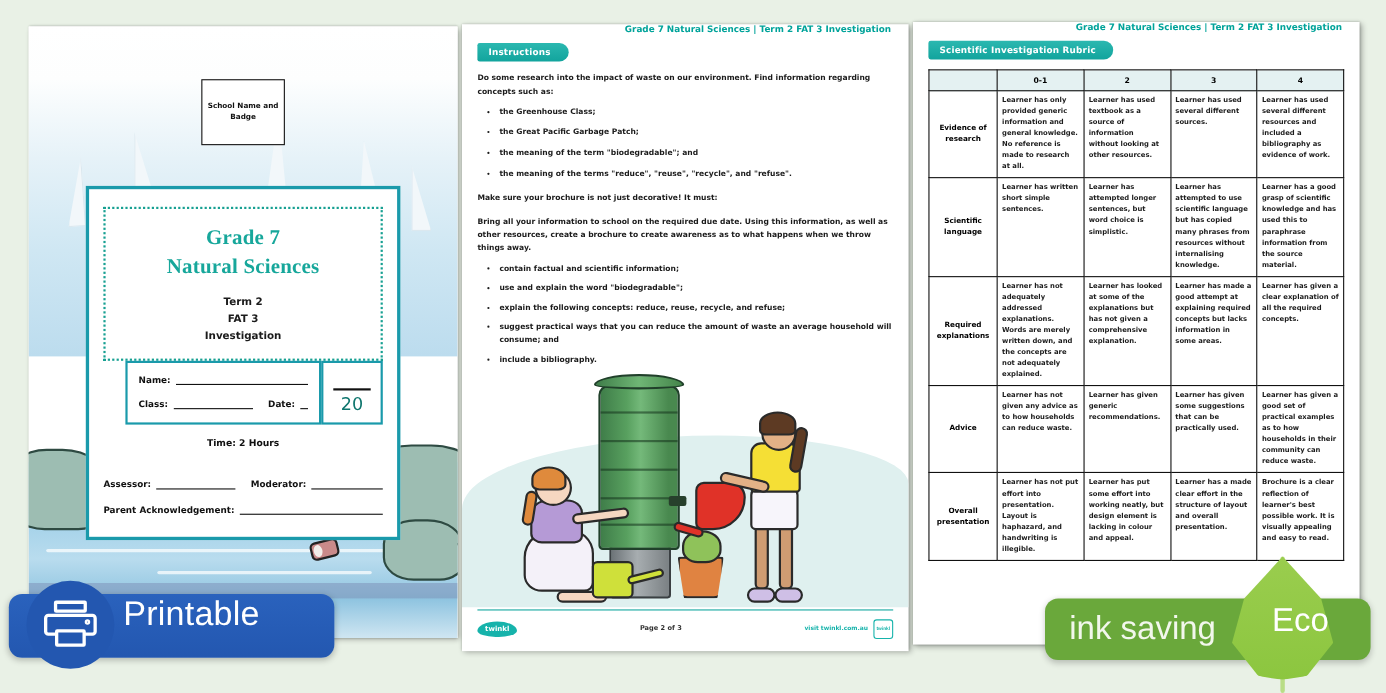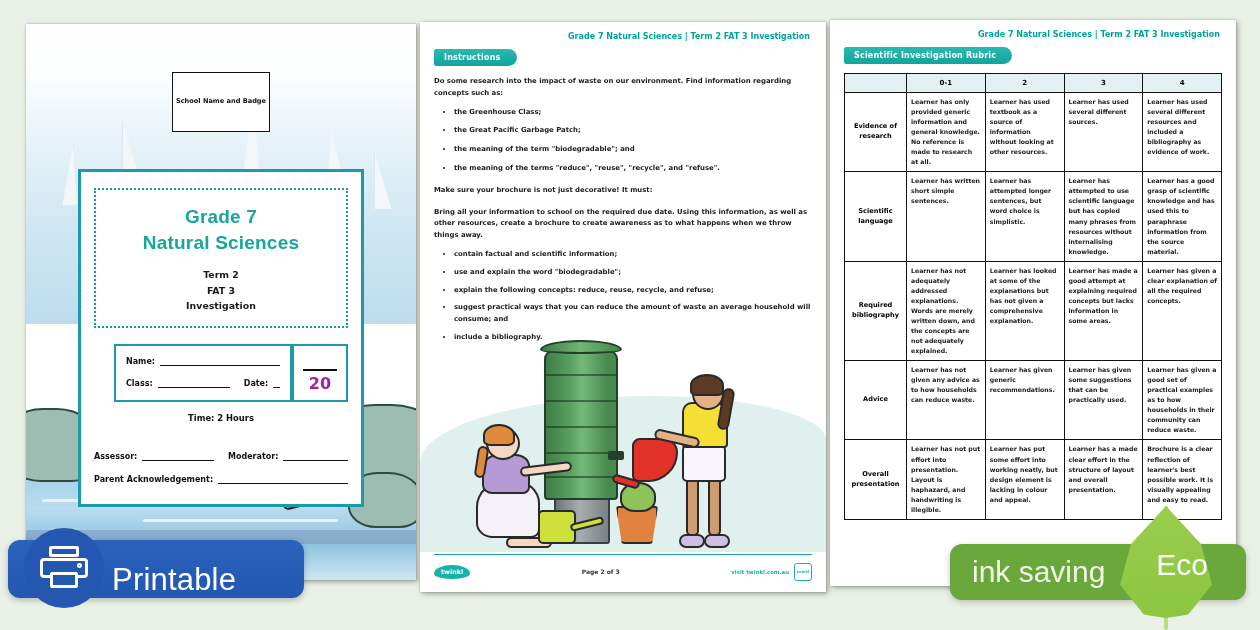--- a/index.html
+++ b/index.html
@@ -60,61 +60,61 @@
          background:#eef3f6; border:2px solid #223; border-radius: 26px 30px 8px 10px; }
   .can { left: 256px; bottom: 72px; width: 26px; height: 17px;
          background:#c98a8a; border:2px solid #222; border-radius: 5px;
          transform: rotate(-14deg); }
   .can::after { content:''; position:absolute; left:1px; top:1px; width:8px; height:11px;
                 background:#f2eeea; border-radius:50%; }
 
   
   .school-badge {
     position:absolute; left: 50%; transform: translateX(-50%); top: 48px;
-    width: 98px; height: 60px; background:#fff; border:1.4px solid #111;
+    width: 76px; height: 60px; background:#fff; border:1.4px solid #111;
     display:flex; align-items:center; justify-content:center; text-align:center;
   }
   .school-badge span { font-size: 6.6px; line-height: 1.5; color:#111; font-weight:700;
                        font-family:"DejaVu Sans", sans-serif; }
 
   .cover-card {
     position:absolute; left: 52px; top: 145px; width: 286px;
     background:#fff; border: 3px solid #1a9aab; padding: 16px 13px 20px;
   }
   .dotted-box {
     border: 2.4px dotted #17a092; padding: 14px 8px 12px; text-align:center;
   }
   .cover-title { color:#17a79b; font-weight: 800; font-size: 19px; line-height: 1.35;
-                 font-family:Liberation Sans, sans-serif; letter-spacing:.2px; }
+                 font-family:Liberation Serif, serif; letter-spacing:.2px; }
   .cover-sub { margin-top: 12px; color:#1b1b1b; font-size: 9.4px; line-height: 1.65;
                font-family:"DejaVu Sans", sans-serif; font-weight:600; }
 
-  .fields-row { display:flex; gap: 0; margin-top: 16px; padding-left: 20px; }
+  .fields-row { display:flex; gap: 0; margin-top: 0; padding-left: 20px; }
   .fields-box { flex:1; border:2.2px solid #1a9aab; padding: 11px 10px 12px; }
   .fld { display:flex; align-items:flex-end; font-size: 8px; font-weight:700; color:#111;
          font-family:"DejaVu Sans", sans-serif; }
   .fld + .fld { margin-top: 13px; }
   .fld .lbl { white-space:nowrap; }
   .rule { flex:1; border-bottom: 1.2px solid #111; margin-left: 5px; height: 9px; }
   .rule.short { flex: 0 0 72px; }
   .marks-box { width: 56px; border:2.2px solid #1a9aab; display:flex; flex-direction:column;
                align-items:center; justify-content:flex-end; padding-bottom: 7px; }
   .marks-line { width: 34px; border-bottom: 2px solid #111; margin-bottom: 3px; height: 22px; }
-  .marks-total { font-size: 16px; font-weight: 700; color:#a21caf; font-family:"DejaVu Sans", sans-serif; }
+  .marks-total { font-size: 16px; font-weight: 400; color:#0f766e; font-family:"DejaVu Sans", sans-serif; }
 
   .time-line { text-align:center; margin-top: 11px; font-size: 8.4px; font-weight:800;
                font-family:"DejaVu Sans", sans-serif; color:#111; }
   .sig-row { display:flex; gap: 14px; margin-top: 16px; }
   .sig-row .fld { flex:1; }
   .sig-single { margin-top: 14px; }
 
   
   #page2 { left: 420px; top: 22px; width: 406px; height: 570px; }
   #page3 { left: 830px; top: 20px; width: 406px; height: 566px; }
-  .pg-inner { position:absolute; inset: 0; padding: 10px 14px 0; }
+  .pg-inner { position:absolute; inset: 0; padding: 0 14px 0; }
 
   .pg-head { text-align:right; color:#00a39a; font-weight:800; font-size: 8px;
              font-family:"DejaVu Sans", sans-serif; padding-right: 2px; }
 
   .pill {
     display:inline-block; margin-top: 8px; padding: 4px 16px 4px 10px;
     background: linear-gradient(180deg,#2bb8b0,#12a49d);
     color:#fff; font-weight:800; font-size: 8px; border-radius: 3px 12px 12px 3px;
     font-family:"DejaVu Sans", sans-serif; letter-spacing:.2px;
   }
@@ -214,21 +214,21 @@
   table.rubric th.crit-col { width: 62px; background:#e4f1f2; }
   table.rubric td.crit { text-align:center; vertical-align: middle; font-size: 6.6px;
                          font-weight:700; font-family:"DejaVu Sans", sans-serif; line-height:1.5; }
   table.rubric td.desc { font-size: 6.2px; line-height: 1.62; font-weight:600;
                          font-family:"DejaVu Sans", sans-serif; color:#1b1b1b; }
 
   
   .printable-badge {
     position:absolute; left: 8px; bottom: 32px; width: 296px; height: 58px;
     background: linear-gradient(180deg,#2a62bd,#2357b0); border-radius: 12px;
-    display:flex; align-items:flex-end; box-shadow: 0 2px 6px rgba(0,0,0,.25);
+    display:flex; align-items:flex-start; box-shadow: 0 2px 6px rgba(0,0,0,.25);
   }
   .printable-badge .lbl {
     margin-left: 104px; color:#fff; font-size: 31px; font-weight: 400;
     font-family:"Liberation Sans", sans-serif; letter-spacing:.2px;
   }
   .printer-circle {
     position:absolute; left: 24px; bottom: 22px; width: 80px; height: 80px;
     background:#2357b0; border-radius:50%; display:flex; align-items:center; justify-content:center;
   }
   .printer-ico { width: 48px; height: 44px; position:relative; }
@@ -443,21 +443,21 @@
             <td class="desc">Learner has used several different resources and included a bibliography as evidence of work.</td>
           </tr>
           <tr>
             <td class="crit">Scientific language</td>
             <td class="desc">Learner has written short simple sentences.</td>
             <td class="desc">Learner has attempted longer sentences, but word choice is simplistic.</td>
             <td class="desc">Learner has attempted to use scientific language but has copied many phrases from resources without internalising knowledge.</td>
             <td class="desc">Learner has a good grasp of scientific knowledge and has used this to paraphrase information from the source material.</td>
           </tr>
           <tr>
-            <td class="crit">Required bibliography</td>
+            <td class="crit">Required explanations</td>
             <td class="desc">Learner has not adequately addressed explanations. Words are merely written down, and the concepts are not adequately explained.</td>
             <td class="desc">Learner has looked at some of the explanations but has not given a comprehensive explanation.</td>
             <td class="desc">Learner has made a good attempt at explaining required concepts but lacks information in some areas.</td>
             <td class="desc">Learner has given a clear explanation of all the required concepts.</td>
           </tr>
           <tr>
             <td class="crit">Advice</td>
             <td class="desc">Learner has not given any advice as to how households can reduce waste.</td>
             <td class="desc">Learner has given generic recommendations.</td>
             <td class="desc">Learner has given some suggestions that can be practically used.</td>

